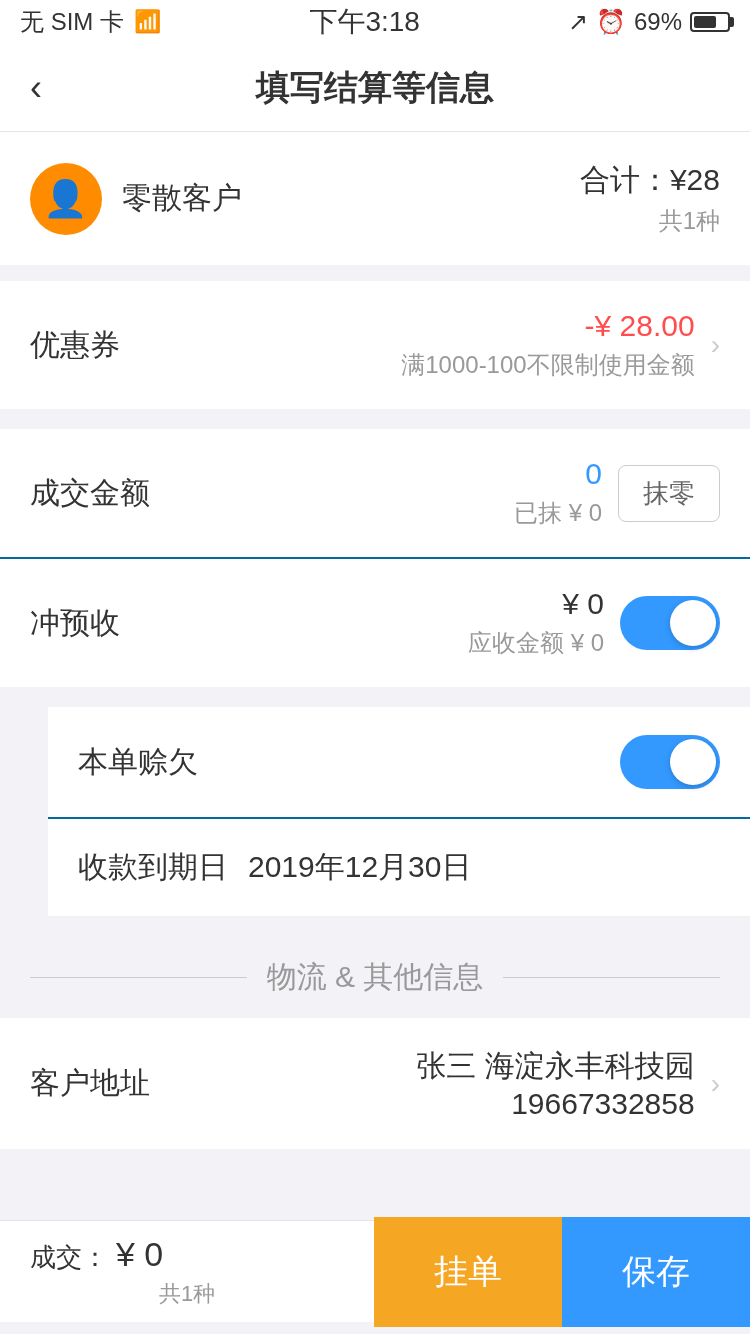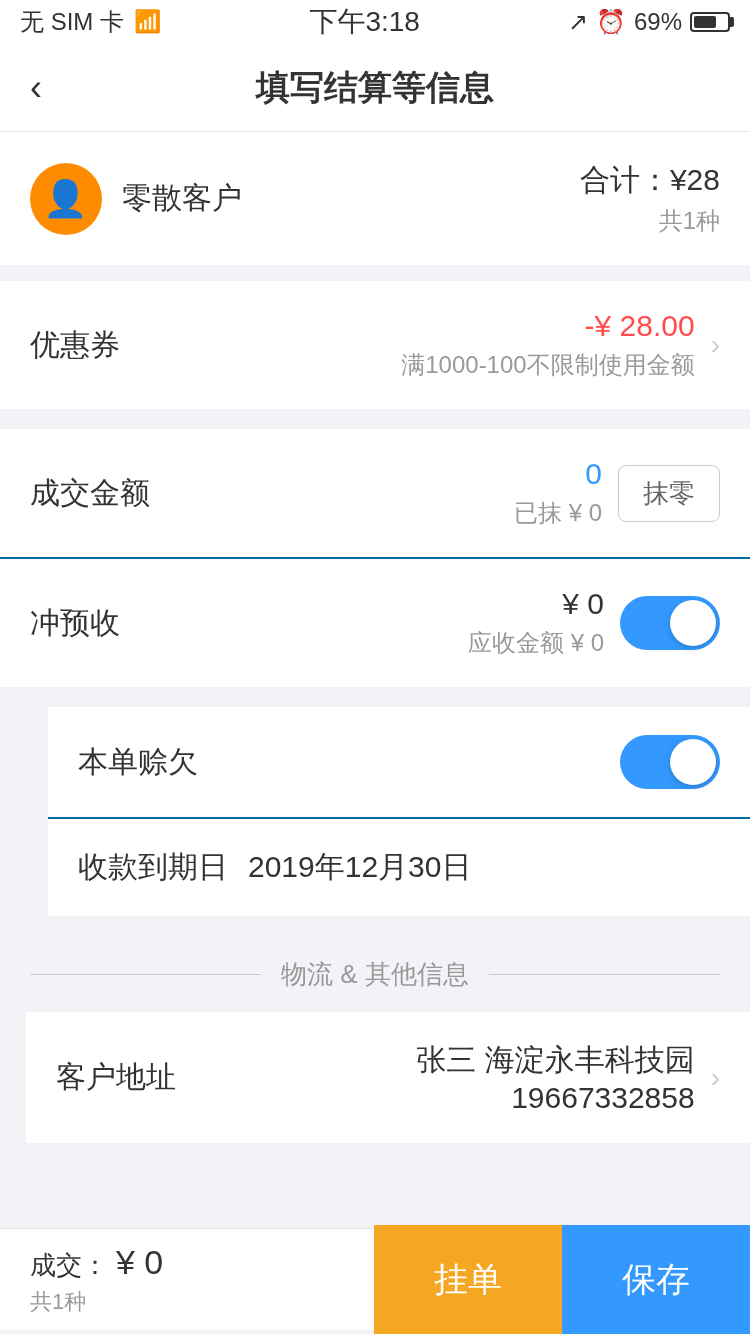--- a/index.html
+++ b/index.html
@@ -153,21 +153,21 @@
     }
 
     
     .section-divider {
       background: #f2f2f7;
       display: flex;
       align-items: center;
       justify-content: flex-start;
       padding: 20px 30px;
       color: #999;
-      font-size: 26px;
+      font-size: 30px;
       gap: 20px;
     }
     .divider-line {
       flex: 1;
       height: 1px;
       background: #ccc;
     }
 
     
     .date-row {
@@ -177,28 +177,29 @@
       align-items: flex-end;
       gap: 20px;
       border-bottom: 1px solid #f0f0f0;
     }
     .date-label { font-size: 30px; color: #333; }
     .date-value { font-size: 30px; color: #333; }
 
     
     .bottom-bar {
       position: fixed;
-      bottom: 4px;
+      bottom: 12px;
       left: 0;
       width: 750px;
       height: 102px;
       background: #fff;
       display: flex;
       align-items: center;
       border-top: 1px solid #e5e5e5;
+      text-align: center;
     }
     .bottom-info {
       flex: 1;
       padding: 0 30px;
     }
     .bottom-deal { font-size: 26px; color: #333; }
     .bottom-deal-amount { font-size: 34px; color: #333; font-weight: 500; }
     .bottom-count { font-size: 22px; color: #999; margin-top: 4px; }
     .btn-hang {
       width: 188px;
@@ -320,21 +321,21 @@
   </div>
 
   <div class="separator-section"></div>
 
   <div class="section-divider">
     <div class="divider-line"></div>
     <span>物流 &amp; 其他信息</span>
     <div class="divider-line"></div>
   </div>
 
-  <div class="section" style="margin-bottom:0;margin-left:26px;">
+  <div class="section" style="margin-bottom:0;">
     <div class="row-item">
       <span class="row-label">客户地址</span>
       <div class="row-right">
         <span class="row-value" style="max-width:440px;text-align:right;">张三 海淀永丰科技园 19667332858</span>
         <span class="chevron-icon">›</span>
       </div>
     </div>
   </div>
 
 </div>

